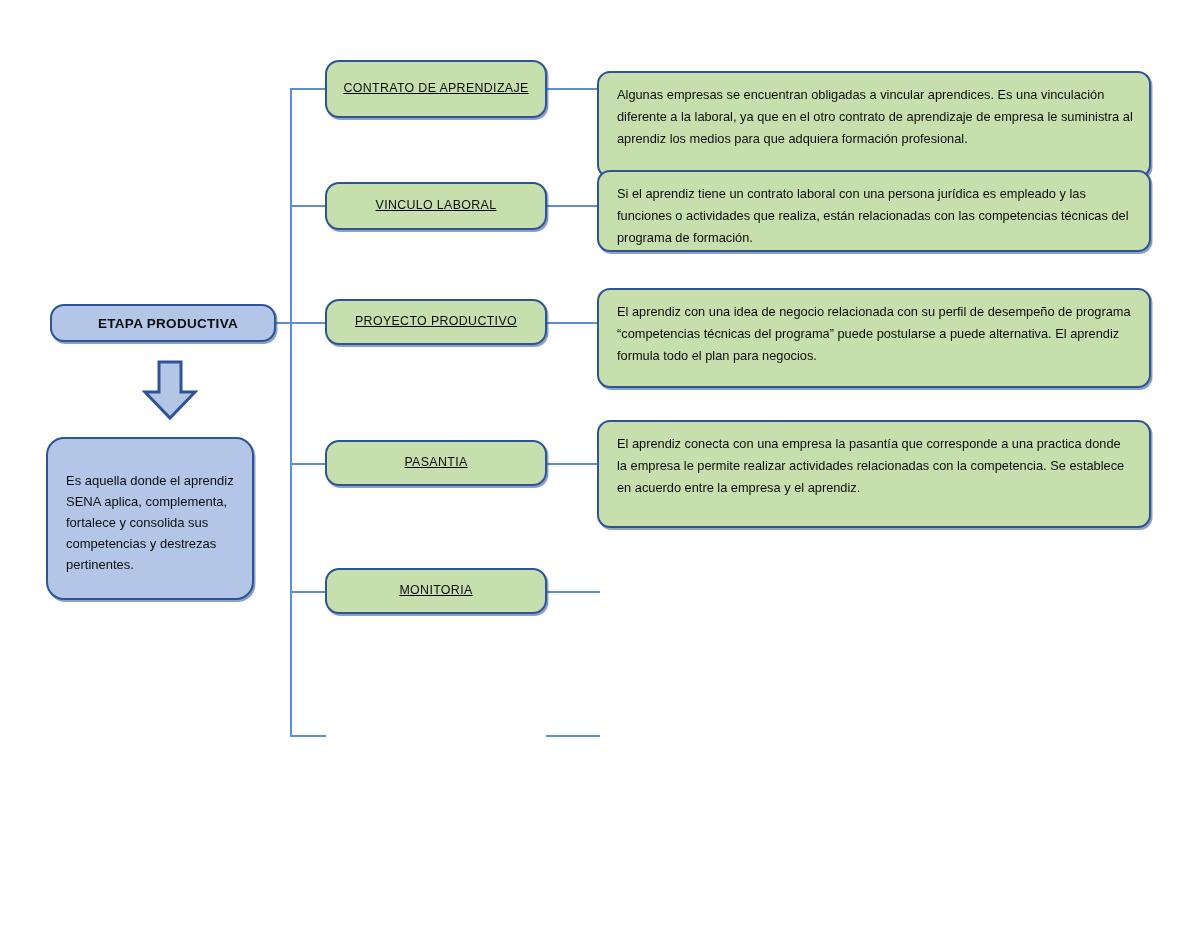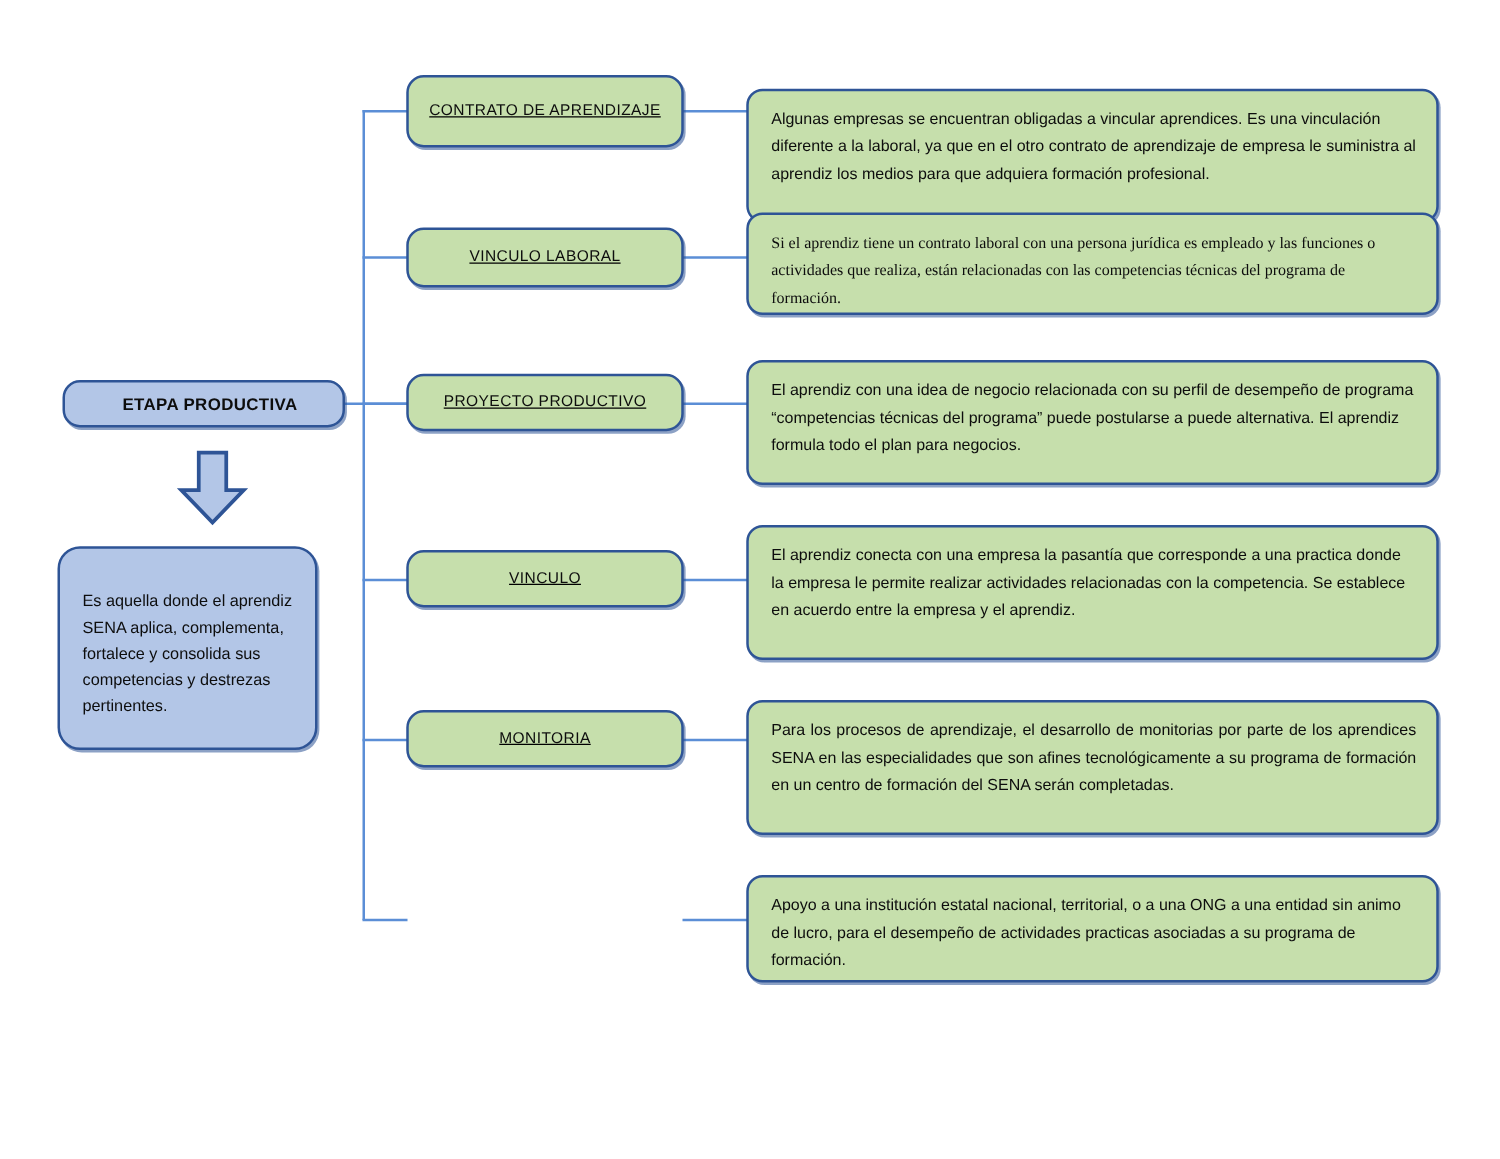--- a/index.html
+++ b/index.html
@@ -164,45 +164,39 @@
 
   <div class="node green node-cat" style="top:182px; height:48px;">
     <span class="label">VINCULO LABORAL</span>
   </div>
 
   <div class="node green node-cat" style="top:299px; height:46px;">
     <span class="label">PROYECTO PRODUCTIVO</span>
   </div>
 
   <div class="node green node-cat" style="top:440px; height:46px;">
-    <span class="label">VINCULO</span>
+    <span class="label">PASANTIA</span>
   </div>
 
   <div class="node green node-cat" style="top:568px; height:46px;">
     <span class="label">MONITORIA</span>
   </div>
 
 
   <div class="node green node-desc" style="top:35px; height:107px;margin-top:36px;">
     <span class="label">Algunas empresas se encuentran obligadas a vincular aprendices. Es una vinculación diferente a la laboral, ya que en el otro contrato de aprendizaje de empresa le suministra al aprendiz los medios para que adquiera formación profesional.</span>
   </div>
 
-  <div class="node green node-desc" style="top:170px; height:82px;font-family:Liberation Serif, serif;">
+  <div class="node green node-desc" style="top:170px; height:82px;">
     <span class="label">Si el aprendiz tiene un contrato laboral con una persona jurídica es empleado y las funciones o actividades que realiza, están relacionadas con las competencias técnicas del programa de formación.</span>
   </div>
 
   <div class="node green node-desc" style="top:288px; height:100px;">
     <span class="label">El aprendiz con una idea de negocio relacionada con su perfil de desempeño de programa “competencias técnicas del programa” puede postularse a puede alternativa. El aprendiz formula todo el plan para negocios.</span>
   </div>
 
   <div class="node green node-desc" style="top:420px; height:108px;">
     <span class="label">El aprendiz conecta con una empresa la pasantía que corresponde a una practica donde la empresa le permite realizar actividades relacionadas con la competencia. Se establece en acuerdo entre la empresa y el aprendiz.</span>
   </div>
 
-  <div class="node green node-desc justify" style="top:560px; height:108px;">
-    <span class="label">Para los procesos de aprendizaje, el desarrollo de monitorias por parte de los aprendices SENA en las especialidades que son afines tecnológicamente a su programa de formación en un centro de formación del SENA serán completadas.</span>
-  </div>
-
-  <div class="node green node-desc" style="top:700px; height:86px;">
-    <span class="label">Apoyo a una institución estatal nacional, territorial, o a una ONG a una entidad sin animo de lucro, para el desempeño de actividades practicas asociadas a su programa de formación.</span>
-  </div>
+
 
 </div>
 
 </body></html>

